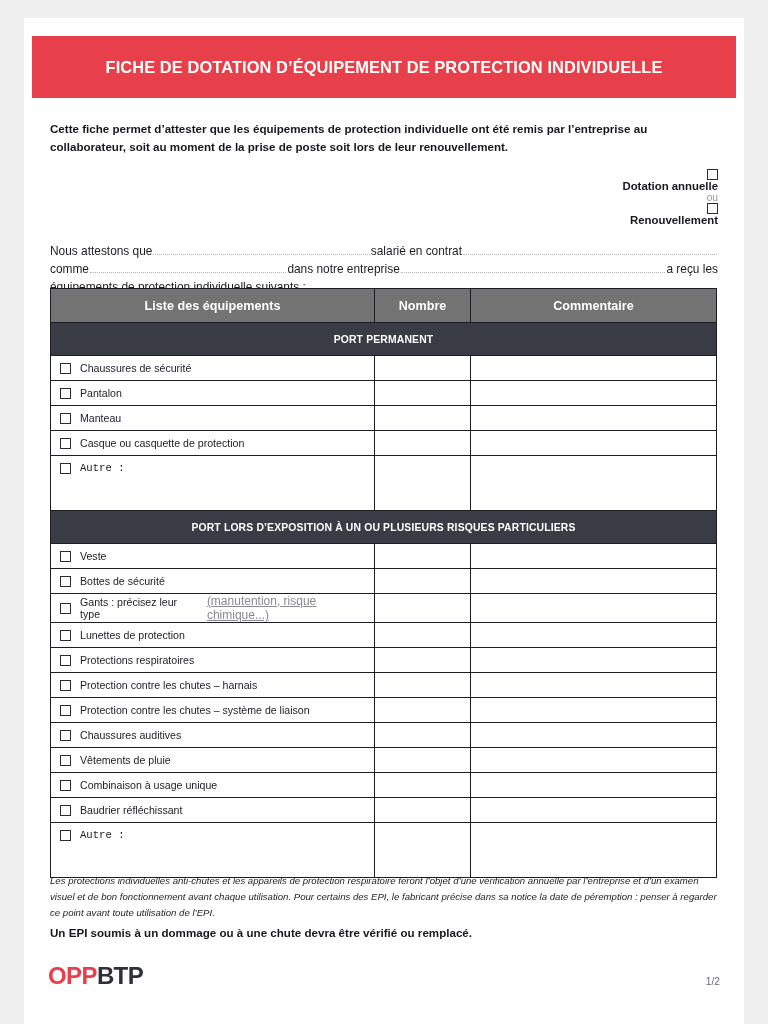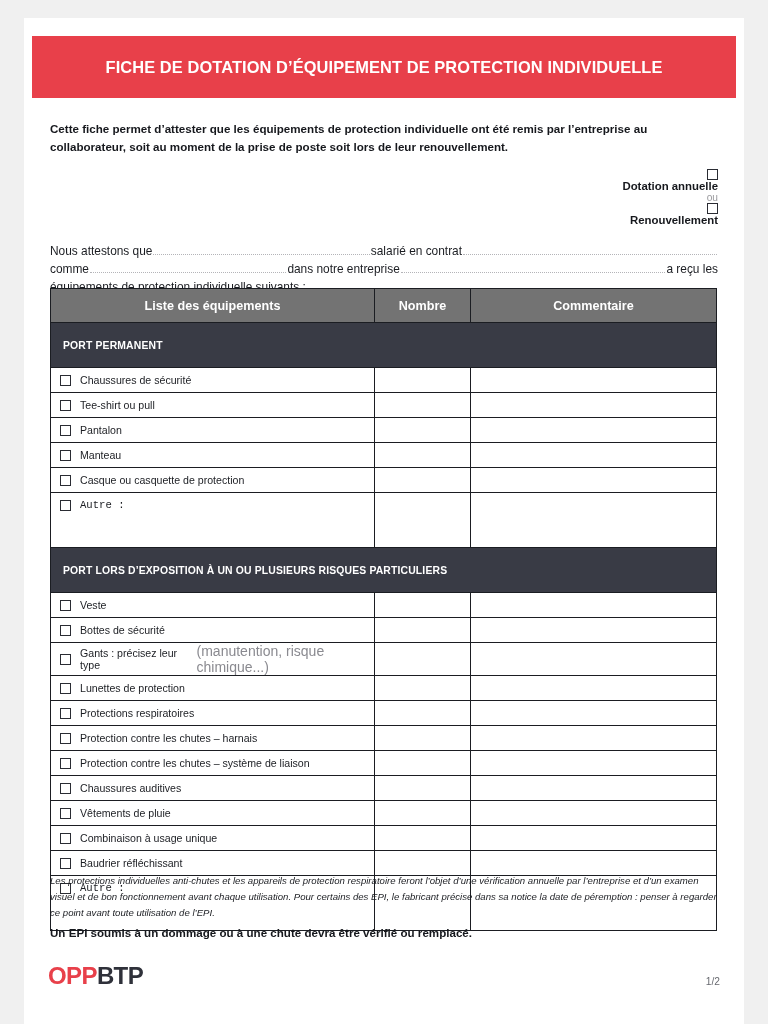--- a/index.html
+++ b/index.html
@@ -146,23 +146,23 @@
     border: 1.5px solid #1b1d22;
     padding: 0;
   }
   .epi-table td.section {
     background: #393b45;
     color: #ffffff;
     font-size: 10.4px;
     font-weight: bold;
     letter-spacing: 0.15px;
     height: 20px;
-    text-align: left;
+    text-align: center;
     border: 1.5px solid #1b1d22;
-    padding: 12px;
+    padding: 6px;
   }
   .epi-table td.item {
     border: 1px solid #1b1d22;
     height: 24px;
     padding: 0 0 0 9px;
     font-size: 10.6px;
     color: #1b1d22;
     vertical-align: middle;
   }
   .epi-table td.cell {
@@ -172,22 +172,23 @@
   .epi-table tr.tall td { height: 48px; vertical-align: top; }
   .epi-table tr.tall td.item { padding-top: 6px; font-family: Liberation Mono, monospace; }
 
   .item-inner {
     display: flex;
     align-items: center;
   }
   .item-label { margin-left: 9px; }
   .item-note {
     color: #8a8a90;
-    font-size: 14px;
+    font-size: 12px;
     margin-left: 12px;
+    text-decoration: underline;
   }
 
   
   .footnote {
     position: absolute;
     left: 26px;
     top: 855px;
     width: 672px;
     font-size: 9.6px;
     font-style: italic;
@@ -287,30 +288,20 @@
               <span class="item-label">Chaussures de sécurité</span>
             </div>
           </td>
           <td class="cell"></td>
           <td class="cell"></td>
         </tr>
         <tr>
           <td class="item">
             <div class="item-inner">
               <span class="cbox"></span>
-              <span class="item-label">Tee-shirt ou pull</span>
-            </div>
-          </td>
-          <td class="cell"></td>
-          <td class="cell"></td>
-        </tr>
-        <tr>
-          <td class="item">
-            <div class="item-inner">
-              <span class="cbox"></span>
               <span class="item-label">Pantalon</span>
             </div>
           </td>
           <td class="cell"></td>
           <td class="cell"></td>
         </tr>
         <tr>
           <td class="item">
             <div class="item-inner">
               <span class="cbox"></span>

